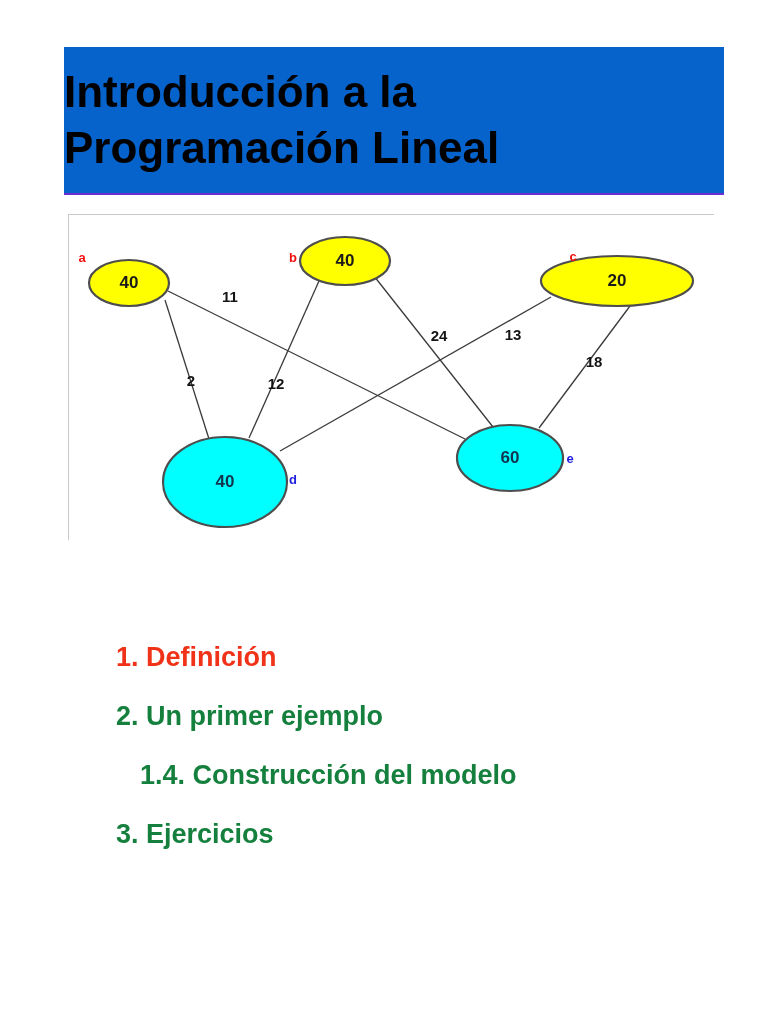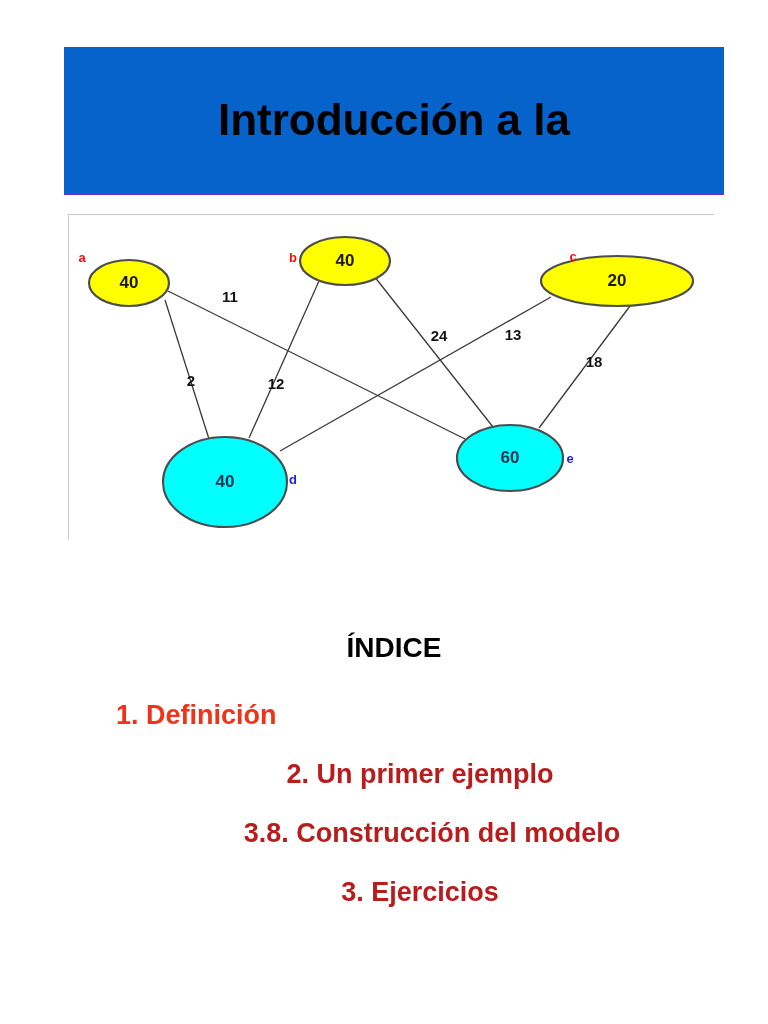--- a/index.html
+++ b/index.html
@@ -20,21 +20,21 @@
     position: absolute;
     left: 64px;
     top: 47px;
     width: 660px;
     height: 148px;
     background: #0663cc;
     border-bottom: 2px solid #6a2fd0;
     box-sizing: border-box;
     display: flex;
     flex-direction: column;
-    align-items: center;
+    align-items: flex-start;
     justify-content: center;
   }
   .title-line {
     color: #000000;
     font-weight: bold;
     font-size: 44px;
     line-height: 56px;
     letter-spacing: 0px;
     text-align: center;
     white-space: nowrap;
@@ -133,27 +133,28 @@
   }
   .index-item {
     font-weight: bold;
     font-size: 27px;
     line-height: 59px;
     white-space: nowrap;
   }
   .index-item.level-1 { padding-left: 52px; }
   .index-item.level-2 { padding-left: 76px; }
   .index-item.red  { color: #f03318; }
-  .index-item.blue { color: #b91c1c; text-align: center; }
+  .index-item.blue { color: #15803d; }
 </style>
 </head>
 <body>
 
 <div id="title-band">
   <div class="title-line">Introducción a la</div>
+  <div class="title-line">Programación Lineal</div>
 </div>
 
 <div id="diagram-frame">
   <svg id="diagram-svg" viewBox="0 0 646 326">
     <g id="edge-layer">
         <line x1="96" y1="85" x2="140" y2="224" class="edge-line"></line>
         <line x1="99" y1="76" x2="396" y2="224" class="edge-line"></line>
         <line x1="250" y1="66" x2="180" y2="223" class="edge-line"></line>
         <line x1="305" y1="61" x2="424" y2="212" class="edge-line"></line>
         <line x1="482" y1="82" x2="211" y2="236" class="edge-line"></line>
@@ -181,20 +182,19 @@
         <text x="161" y="83" class="edge-weight">11</text>
         <text x="207" y="170" class="edge-weight">12</text>
         <text x="370" y="122" class="edge-weight">24</text>
         <text x="444" y="121" class="edge-weight">13</text>
         <text x="525" y="148" class="edge-weight">18</text>
       </g>
   </svg>
 </div>
 
 <div id="index-block">
-  <div id="index-heading">ÍNDICE</div>
   <div id="index-list">
       <div class="index-item red level-1">1. Definición</div>
       <div class="index-item blue level-1">2. Un primer ejemplo</div>
-      <div class="index-item blue level-2">3.8. Construcción del modelo</div>
+      <div class="index-item blue level-2">1.4. Construcción del modelo</div>
       <div class="index-item blue level-1">3. Ejercicios</div>
     </div>
 </div>
 
 </body></html>

